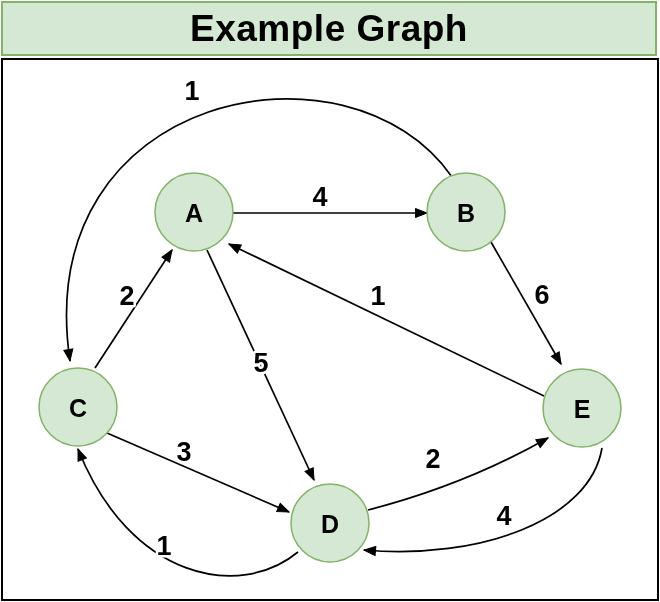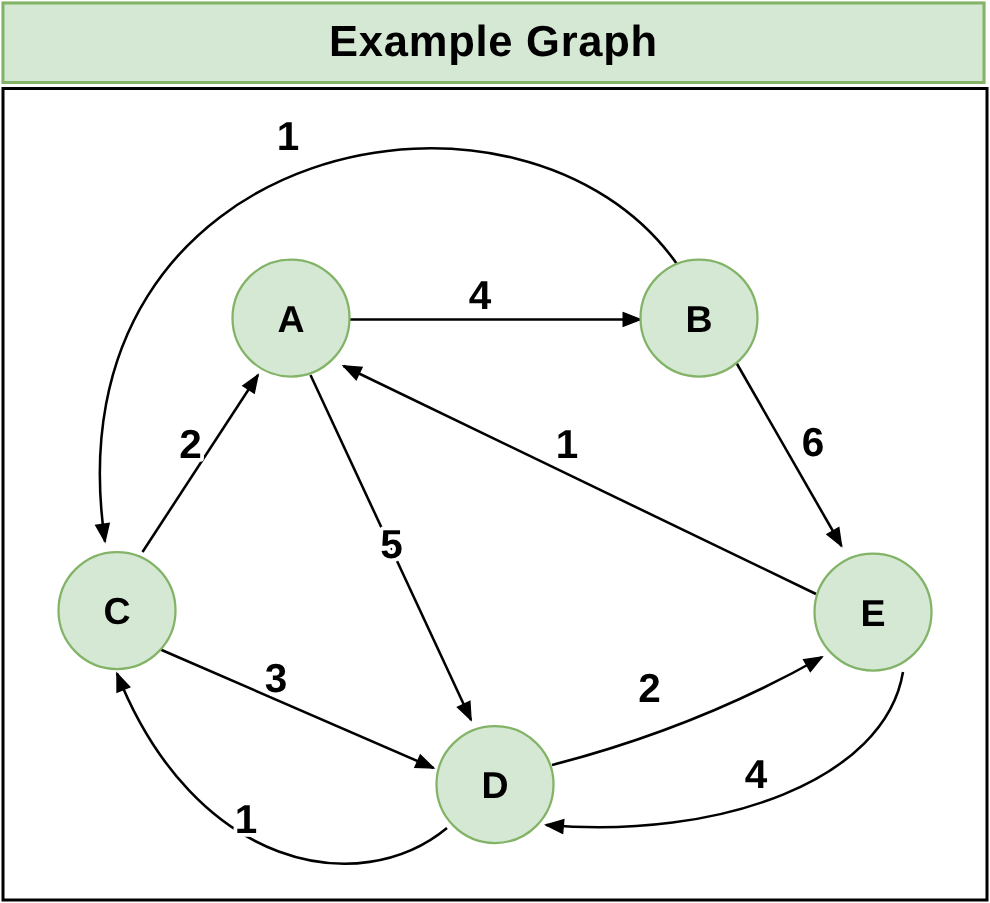--- a/index.html
+++ b/index.html
@@ -6,21 +6,21 @@
   body{
     width:660px;height:602px;position:relative;background:#ffffff;
     font-family:"Liberation Sans",sans-serif;overflow:hidden;
   }
   .header{
     position:absolute;left:1px;top:1px;width:652px;height:51px;
     border:2px solid #82b366;background:#d5e8d4;
     display:flex;align-items:center;justify-content:center;
   }
   .header-title{
-    font-size:29px;font-weight:bold;color:#000000;letter-spacing:0.5px;
+    font-size:37px;font-weight:bold;color:#000000;letter-spacing:0.5px;
   }
   .canvas{
     position:absolute;left:1px;top:58px;width:654px;height:539px;
     border:2px solid #000000;background:#ffffff;
   }
   svg.graph-layer{
     position:absolute;left:0;top:0;width:660px;height:602px;
     pointer-events:none;
   }
   .node-circle{stroke-width:1.5px;}

